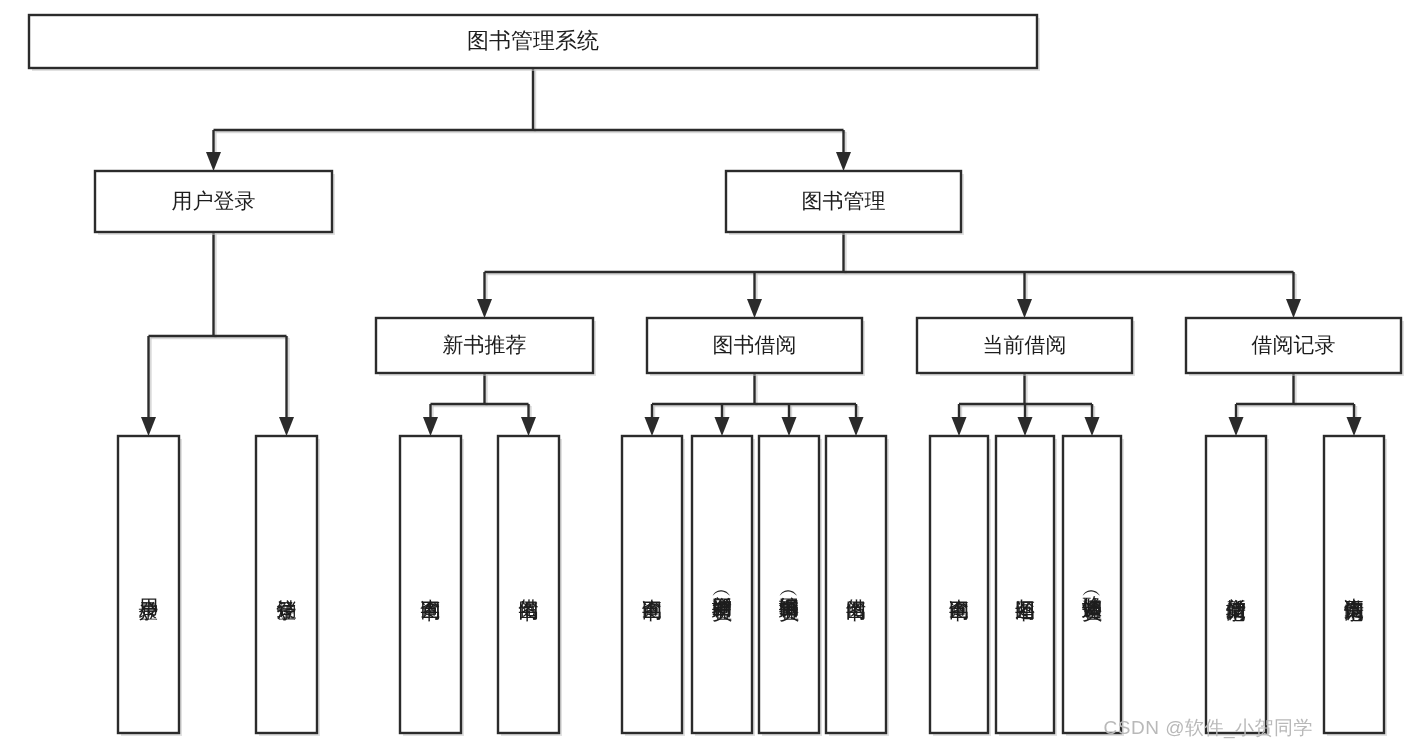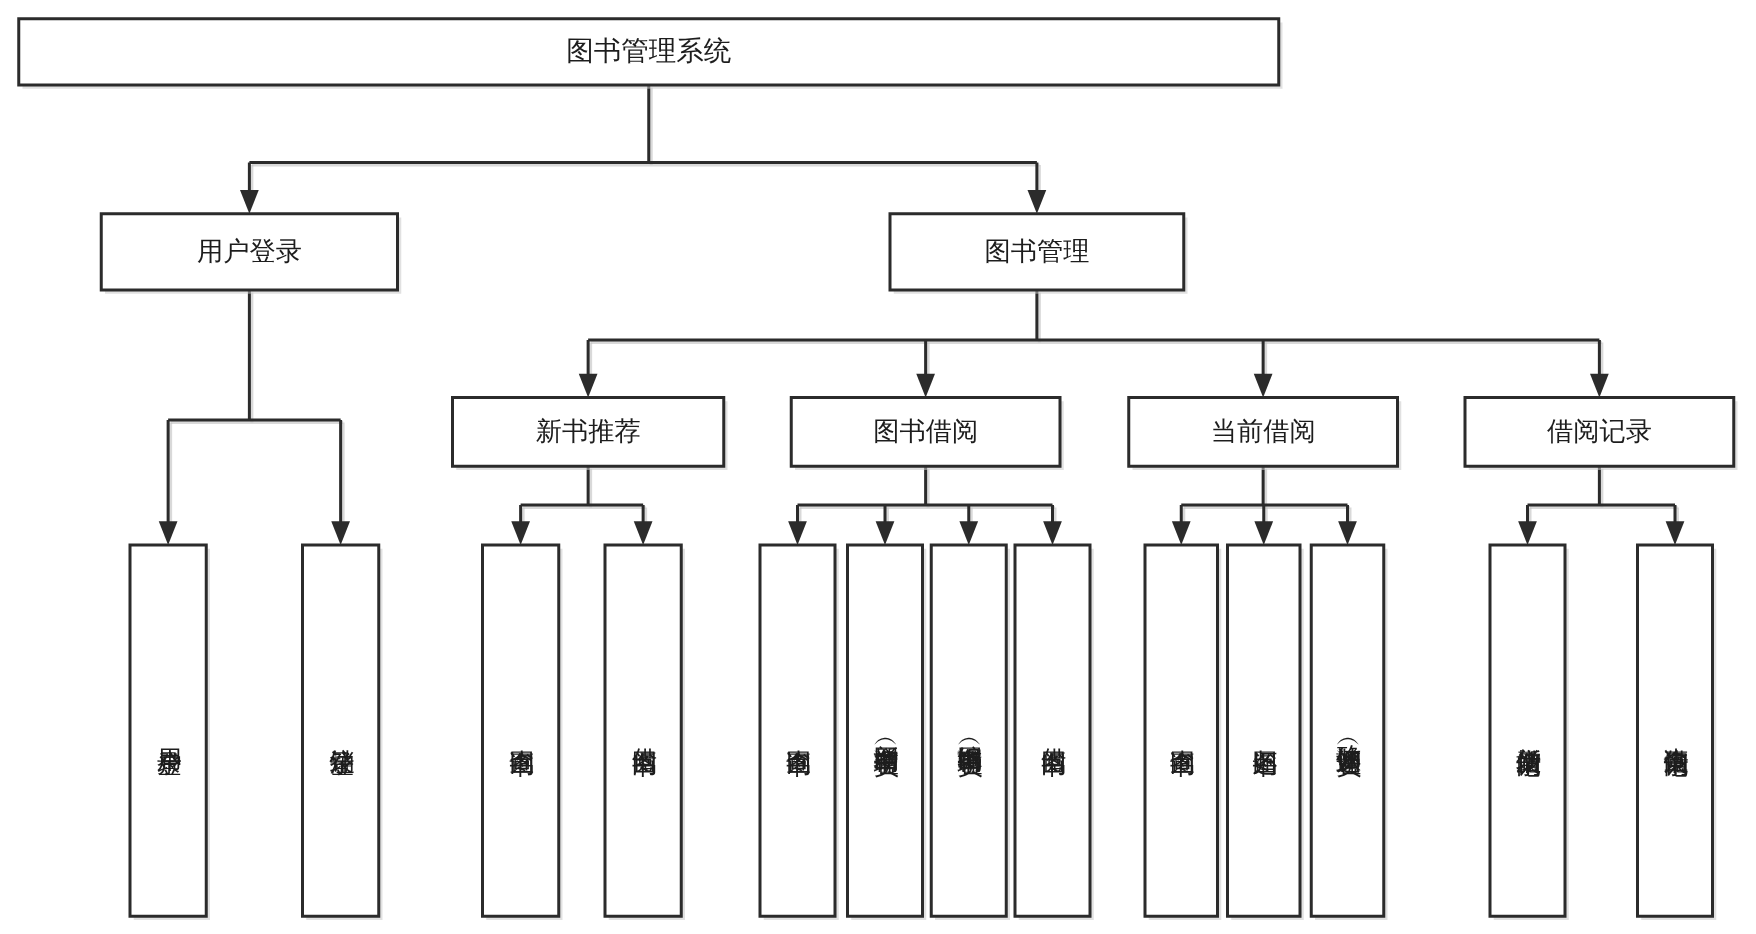--- a/index.html
+++ b/index.html
@@ -12,20 +12,21 @@
     width: 1405px;
     height: 747px;
     overflow: hidden;
     font-family: "Liberation Sans", "DejaVu Sans", sans-serif;
   }
   #diagram-root {
     position: relative;
     width: 1307px;
     height: 747px;
     background: #ffffff;
+    margin-left: 14px;
   }
   svg.diagram-canvas {
     position: absolute;
     left: 0;
     top: 0;
     width: 1405px;
     height: 747px;
     display: block;
   }
   .node-box {
@@ -277,13 +278,14 @@
         <div class="vlabel-text">确认归还（管理员）</div>
       </div>
       <div class="vlabel-wrap" style="left: 1192px; top: 436px; width: 60px; height: 297px;">
         <div class="vlabel-text">新增借阅记录</div>
       </div>
       <div class="vlabel-wrap" style="left: 1310px; top: 436px; width: 60px; height: 297px;">
         <div class="vlabel-text">查询借阅记录</div>
       </div>
     </div>
 
+  <div class="watermark">CSDN @软件_小贺同学</div>
 </div>
 
 </body></html>

